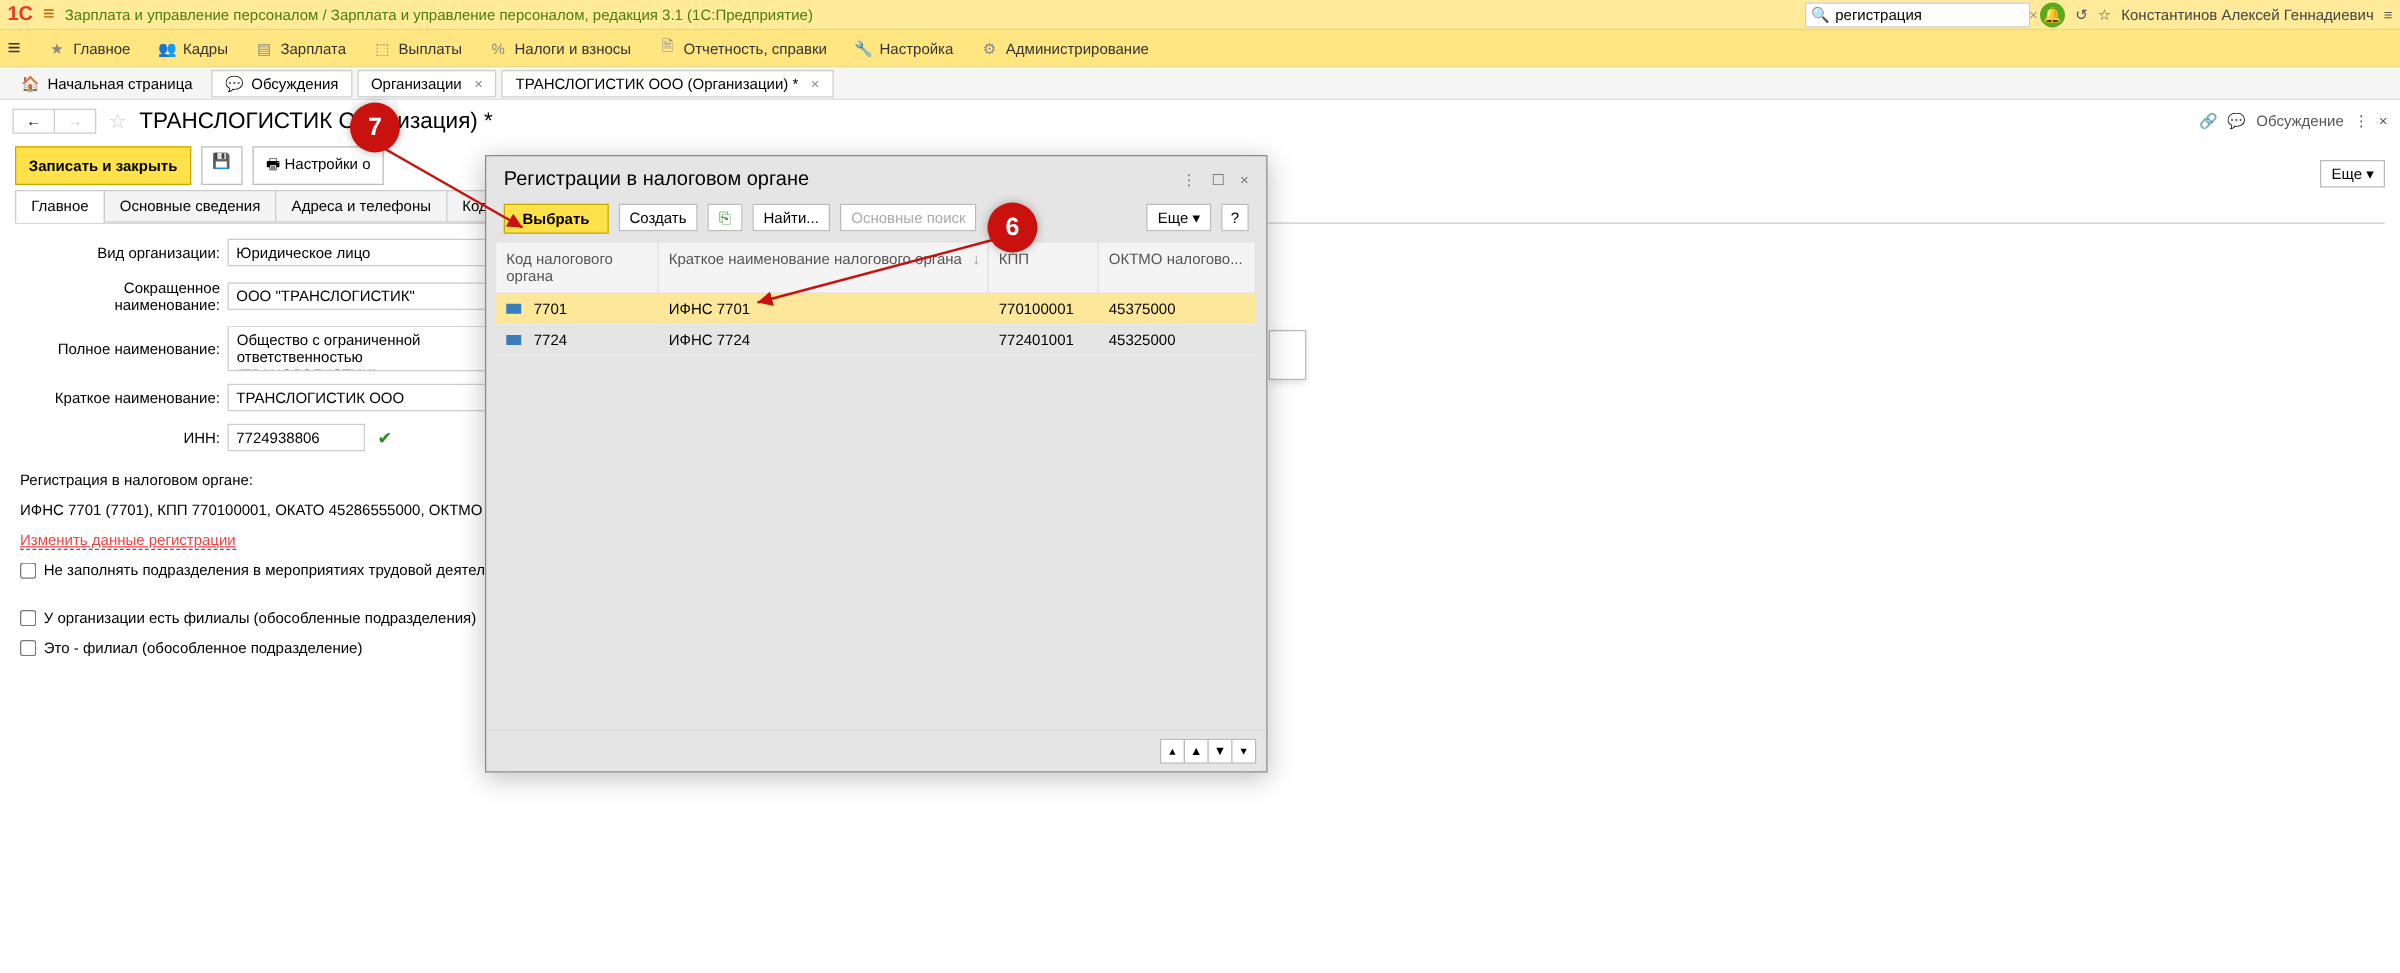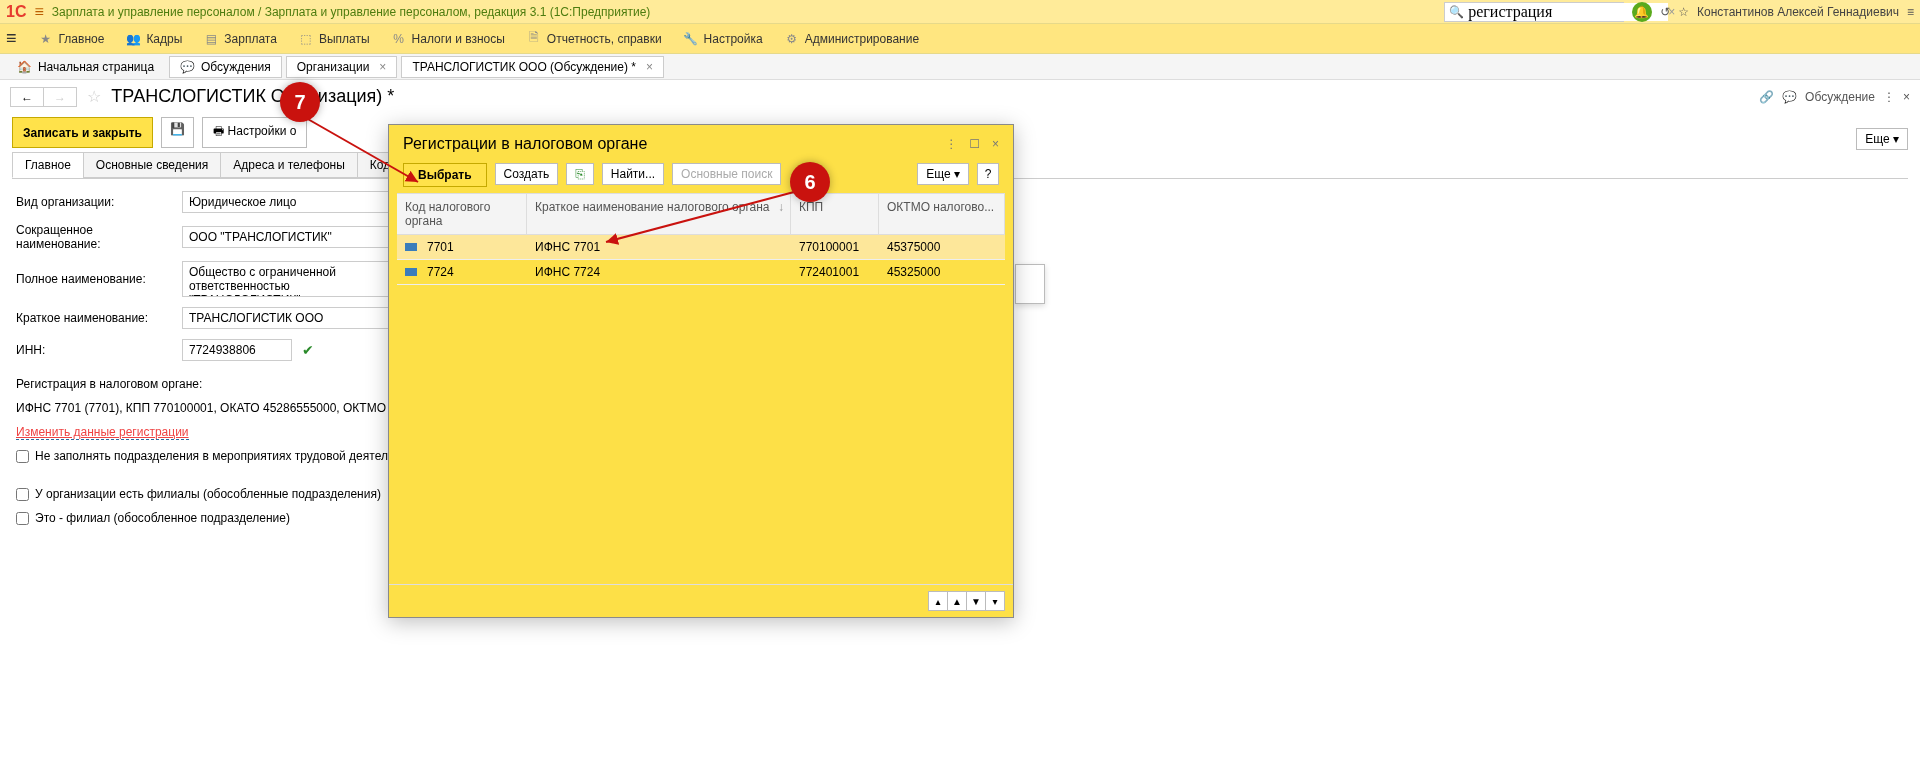--- a/index.html
+++ b/index.html
@@ -3,21 +3,21 @@
 <meta charset="utf-8">
 <style>
   * { box-sizing: border-box; margin: 0; padding: 0; font-family: Arial, sans-serif; font-size: 12px; }
   body { background: #fff; width: 1920px; height: 778px; overflow: hidden; position: relative; }
 
   .topbar { background: #ffeb99; height: 24px; display: flex; align-items: center; padding: 0 6px; border-bottom: 1px solid #e6d98a; }
   .logo { color: #e63b2e; font-weight: bold; font-size: 16px; margin-right: 8px; }
   .burger-top { color: #bb5e00; margin-right: 8px; font-size: 16px; cursor: pointer; }
   .app-title { color: #4d7c0f; flex: 1; }
   .search-box { background: #fff; border: 1px solid #ccc; height: 20px; width: 180px; display: flex; align-items: center; padding: 0 4px; }
-  .search-box input { border: none; outline: none; flex: 1; font-size: 16px; font-family: Liberation Serif, serif; }
+  .search-box input { border: none; outline: none; flex: 1; font-size: 12px; }
   .search-clear { color: #999; cursor: pointer; }
   .top-icons { display: flex; align-items: center; gap: 8px; margin-left: 8px; }
   .bell-circle { background: #5aaa1c; width: 20px; height: 20px; border-radius: 50%; display:flex; align-items:center; justify-content:center; color:#fff; }
   .user-name { color: #444; }
 
   .mainmenu { background: #ffe680; height: 30px; display: flex; align-items: center; padding: 0 6px; border-bottom: 1px solid #e6d98a; gap: 22px; }
   .burger-main { font-size: 18px; color: #333; cursor: pointer; }
   .mainmenu-item { display: flex; align-items: center; gap: 6px; cursor: pointer; color: #333; }
   .mainmenu-item .mi-icon { color: #888; width: 14px; text-align: center; }
 
@@ -39,32 +39,32 @@
   .btn-primary { background:#ffe24a; border-color:#c5a900; font-weight:bold; }
   .btn-icon { border:1px solid #bbb; background:#fff; padding:4px 8px; cursor:pointer; display:inline-flex; }
   .btn-small { border:1px solid #bbb; background:#fff; padding:3px 8px; cursor:pointer; }
 
   .inner-tabs { display:flex; margin: 0 12px; border-bottom:1px solid #ccc; }
   .inner-tab { padding:5px 12px; border:1px solid #ccc; background:#f4f4f4; margin-right:-1px; cursor:pointer; }
   .inner-tab.active { background:#fff; border-bottom-color:#fff; }
 
   .form-area { padding:12px 16px; display:flex; flex-direction:column; gap:10px; }
   .form-row { display:flex; align-items:center; gap:6px; }
-  .lbl { width:160px; }
+  .lbl { width:160px;text-align:right; }
   .inp { border:1px solid #ccc; padding:3px 6px; height:22px; }
   .inp.w1 { width:248px; }
   .ta { border:1px solid #ccc; padding:3px 6px; width:220px; height:36px; resize:none; }
   .green-check { color:#2a8a2a; font-size:14px; margin-left:4px; }
   .link { color:#ef4444; border-bottom:1px dashed #2b6a9e; cursor:pointer;text-decoration:underline; }
   .chk { display:flex; align-items:center; gap:6px; }
 
   .eshe-right { position:absolute; right:12px; top:128px; }
 
   
-  .dialog { position:absolute; left:388px; top:124px; width:626px; height:494px; background:#fde047; border:1px solid #8a8a8a; box-shadow:0 4px 20px rgba(0,0,0,0.25); display:flex; flex-direction:column; }
+  .dialog { position:absolute; left:388px; top:124px; width:626px; height:494px; background:#e5e5e5; border:1px solid #8a8a8a; box-shadow:0 4px 20px rgba(0,0,0,0.25); display:flex; flex-direction:column; }
   .dialog-head { display:flex; align-items:center; padding:10px 14px 4px 14px; }
   .dialog-title { font-size:16px; font-weight:500; flex:1; }
   .dlg-icons { display:flex; gap:12px; color:#777; }
   .dlg-icons span { cursor:pointer; }
   .dialog-subrow { padding:4px 14px; color:#444; }
   .dialog-subrow .linkv { color:#2a8a2a; }
   .dialog-toolbar { display:flex; gap:8px; padding:6px 14px; align-items:flex-start; }
   .disabled { color:#aaa; }
   .dlg-help { border:1px solid #bbb; background:#fff; width:22px; height:22px; text-align:center; line-height:20px; cursor:pointer; }
   .dlg-table-head { display:flex; border-top:1px solid #ddd; border-bottom:1px solid #ddd; background:#f4f4f4; margin:0 8px; }
@@ -148,21 +148,21 @@
     </div>
   <div class="tab-generic">
       <span>💬</span>
       <span>Обсуждения</span>
     </div>
   <div class="tab-generic">
       <span>Организации</span>
       <span class="tab-close">×</span>
     </div>
   <div class="tab-generic">
-      <span>ТРАНСЛОГИСТИК ООО (Обсуждение) *</span>
+      <span>ТРАНСЛОГИСТИК ООО (Организации) *</span>
       <span class="tab-close">×</span>
     </div>
 </div>
 
 <div class="page-head">
   <div class="navarrows">
     <span>←</span>
     <span style="color:#ccc;">→</span>
   </div>
   <span class="star">☆</span>

